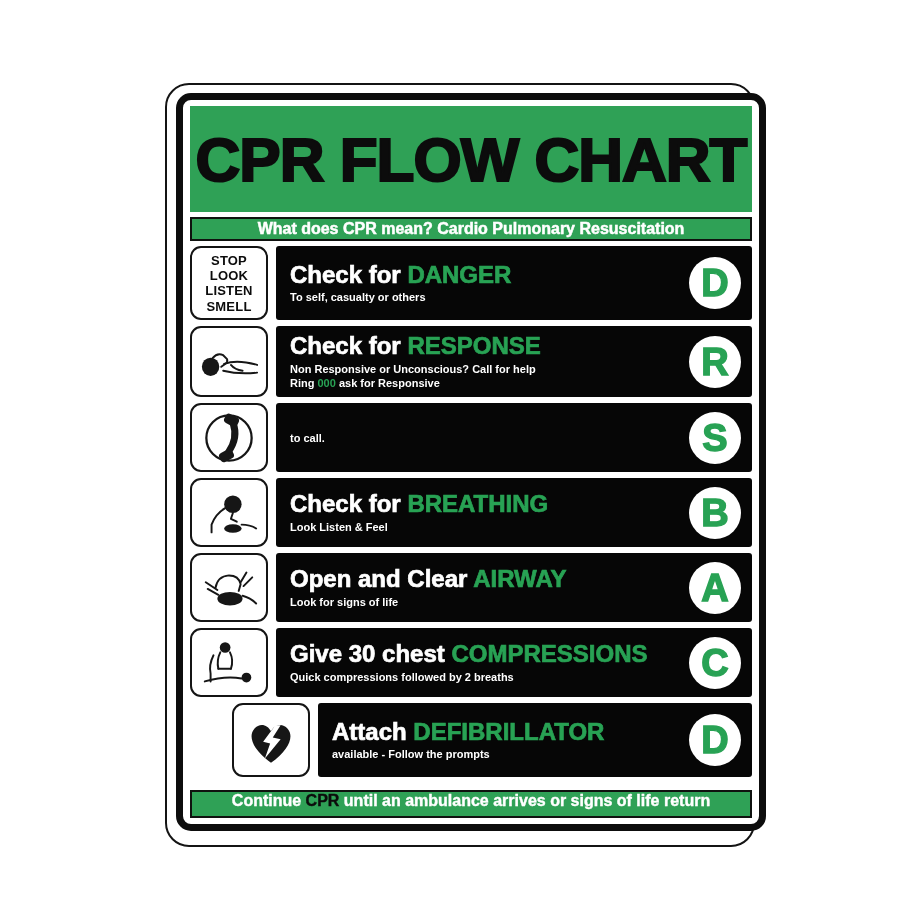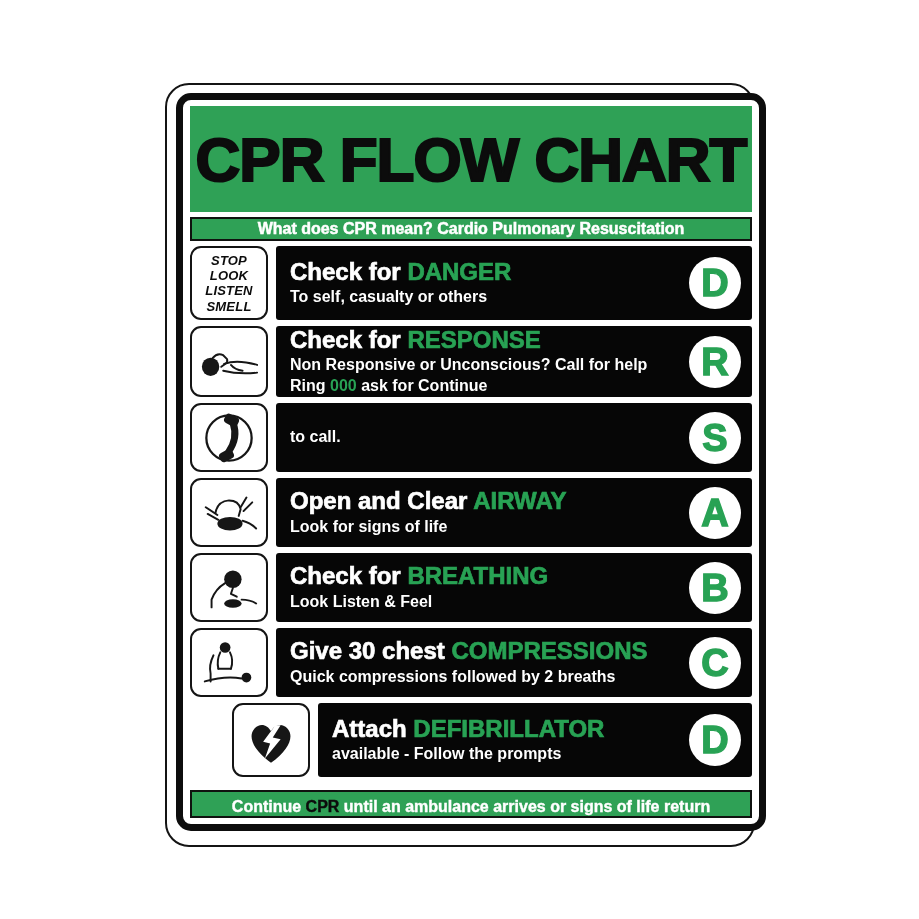--- a/index.html
+++ b/index.html
@@ -27,37 +27,37 @@
 
   .rows{display:flex;flex-direction:column;gap:6px;}
   .row{display:flex;gap:8px;}
   .row:nth-child(1){height:74px;}
   .row:nth-child(2){height:71px;}
   .row:nth-child(3),.row:nth-child(4),.row:nth-child(5),.row:nth-child(6){height:69px;}
   .row:nth-child(7){height:74px;padding-left:42px;}
 
   .icon-box{width:78px;flex:0 0 78px;box-sizing:border-box;background:#fff;border:2.5px solid #141414;
             border-radius:11px;display:flex;flex-direction:column;align-items:center;justify-content:center;}
-  .icon-box .line{font-size:13px;font-weight:bold;color:#0c0c0c;line-height:1.18;letter-spacing:.2px;font-style:italic;}
+  .icon-box .line{font-size:13px;font-weight:bold;color:#0c0c0c;line-height:1.18;letter-spacing:.2px;}
 
   .bar{position:relative;flex:1;background:#060606;border-radius:3px;box-sizing:border-box;
        display:flex;flex-direction:column;justify-content:center;padding:2px 78px 2px 14px;}
   .bar-title{font-size:24px;font-weight:bold;color:#fff;-webkit-text-stroke:0.7px #fff;
              white-space:nowrap;line-height:1.1;margin-bottom:2px;}
   .bar-title .g{color:var(--green_text);-webkit-text-stroke:0.7px var(--green_text);}
-  .bar-sub{font-size:16px;font-weight:bold;color:#fff;line-height:1.3;}
+  .bar-sub{font-size:11px;font-weight:bold;color:#fff;line-height:1.3;}
   .bar-sub .g{color:var(--green_text);}
   .letter-circle{position:absolute;right:11px;top:50%;transform:translateY(-50%);
                  width:52px;height:52px;border-radius:50%;background:#fff;
                  display:flex;align-items:center;justify-content:center;}
   .letter-circle .t{font-size:38px;font-weight:bold;color:var(--green_text);
                     -webkit-text-stroke:1.4px var(--green_text);line-height:1;}
 
   .footer-bar{height:30px;background:var(--green_bg);border:2px solid #0f120f;box-sizing:border-box;
-              margin-top:13px;display:flex;align-items:flex-end;justify-content:center;}
+              margin-top:13px;display:flex;align-items:flex-start;justify-content:center;}
   .footer-bar .t{font-size:16px;font-weight:bold;color:#fff;-webkit-text-stroke:0.4px #fff;white-space:pre;}
   .footer-bar .k{color:#0c0c0c;-webkit-text-stroke:0.4px #0c0c0c;}
 
   svg{display:block;}
   .ink{stroke:#161616;stroke-width:2;fill:none;stroke-linecap:round;stroke-linejoin:round;}
 </style>
 </head>
 <body>
 
 <div class="canvas">
@@ -100,21 +100,21 @@
                 <path class="ink" d="M15 18 Q20 12 26 15 L30 19 Q31 22 28 24 L24 27"></path>
                 <path class="ink" d="M27 24 Q40 19 61 25"></path>
                 <path class="ink" d="M26 31 Q42 35 61 33"></path>
                 <path class="ink" d="M34 25 q4 5 12 6"></path>
               </svg>
             </div>
             <div class="bar">
               <div class="bar-title"><span>Check for </span><span class="g">RESPONSE</span><span></span></div>
               <div class="bar-sub">
                 <div><span>Non Responsive or Unconscious? Call for help</span><span class="g"></span><span></span></div>
-                <div><span>Ring </span><span class="g">000</span><span> ask for Continue</span></div>
+                <div><span>Ring </span><span class="g">000</span><span> ask for Responsive</span></div>
               </div>
               <div class="letter-circle">
                   <span class="t">R</span>
                 </div>
             </div>
           </div>
 
           <div class="row">
             <div class="icon-box">
               <svg width="58" height="58" viewBox="0 0 64 64">
@@ -132,55 +132,55 @@
               </div>
               <div class="letter-circle">
                   <span class="t">S</span>
                 </div>
             </div>
           </div>
 
           <div class="row">
             <div class="icon-box">
               <svg width="62" height="44" viewBox="0 0 64 44">
+                <circle cx="36" cy="13" r="9" fill="#161616"></circle>
+                <path class="ink" d="M28 17 Q18 23 14 34 L14 42"></path>
+                <path class="ink" d="M36 22 L34 28 L40 31"></path>
+                <ellipse cx="36" cy="38" rx="9" ry="4.5" fill="#161616"></ellipse>
+                <path class="ink" d="M45 34 Q54 34 60 38"></path>
+              </svg>
+            </div>
+            <div class="bar">
+              <div class="bar-title"><span>Check for </span><span class="g">BREATHING</span><span></span></div>
+              <div class="bar-sub">
+                <div><span>Look Listen &amp; Feel</span><span class="g"></span><span></span></div>
+              </div>
+              <div class="letter-circle">
+                  <span class="t">B</span>
+                </div>
+            </div>
+          </div>
+
+          <div class="row">
+            <div class="icon-box">
+              <svg width="62" height="44" viewBox="0 0 64 44">
                 <ellipse cx="33" cy="33" rx="13" ry="7" fill="#161616"></ellipse>
                 <path class="ink" d="M18 22 Q20 10 32 9 Q42 9 44 18 L42 25"></path>
                 <path class="ink" d="M8 16 L20 24 M10 23 L21 29"></path>
                 <path class="ink" d="M50 6 L44 16 M56 11 L47 20"></path>
                 <path class="ink" d="M46 30 Q54 32 60 38"></path>
               </svg>
             </div>
             <div class="bar">
               <div class="bar-title"><span>Open and Clear </span><span class="g">AIRWAY</span><span></span></div>
               <div class="bar-sub">
                 <div><span>Look for signs of life</span><span class="g"></span><span></span></div>
               </div>
               <div class="letter-circle">
                   <span class="t">A</span>
-                </div>
-            </div>
-          </div>
-
-          <div class="row">
-            <div class="icon-box">
-              <svg width="62" height="44" viewBox="0 0 64 44">
-                <circle cx="36" cy="13" r="9" fill="#161616"></circle>
-                <path class="ink" d="M28 17 Q18 23 14 34 L14 42"></path>
-                <path class="ink" d="M36 22 L34 28 L40 31"></path>
-                <ellipse cx="36" cy="38" rx="9" ry="4.5" fill="#161616"></ellipse>
-                <path class="ink" d="M45 34 Q54 34 60 38"></path>
-              </svg>
-            </div>
-            <div class="bar">
-              <div class="bar-title"><span>Check for </span><span class="g">BREATHING</span><span></span></div>
-              <div class="bar-sub">
-                <div><span>Look Listen &amp; Feel</span><span class="g"></span><span></span></div>
-              </div>
-              <div class="letter-circle">
-                  <span class="t">B</span>
                 </div>
             </div>
           </div>
 
           <div class="row">
             <div class="icon-box">
               <svg width="62" height="46" viewBox="0 0 64 46">
                 <circle cx="28" cy="7" r="5.5" fill="#161616"></circle>
                 <path class="ink" d="M23 12 Q19 20 21 29 M33 12 Q37 20 34 29"></path>
                 <path class="ink" d="M21 29 L34 29"></path>

